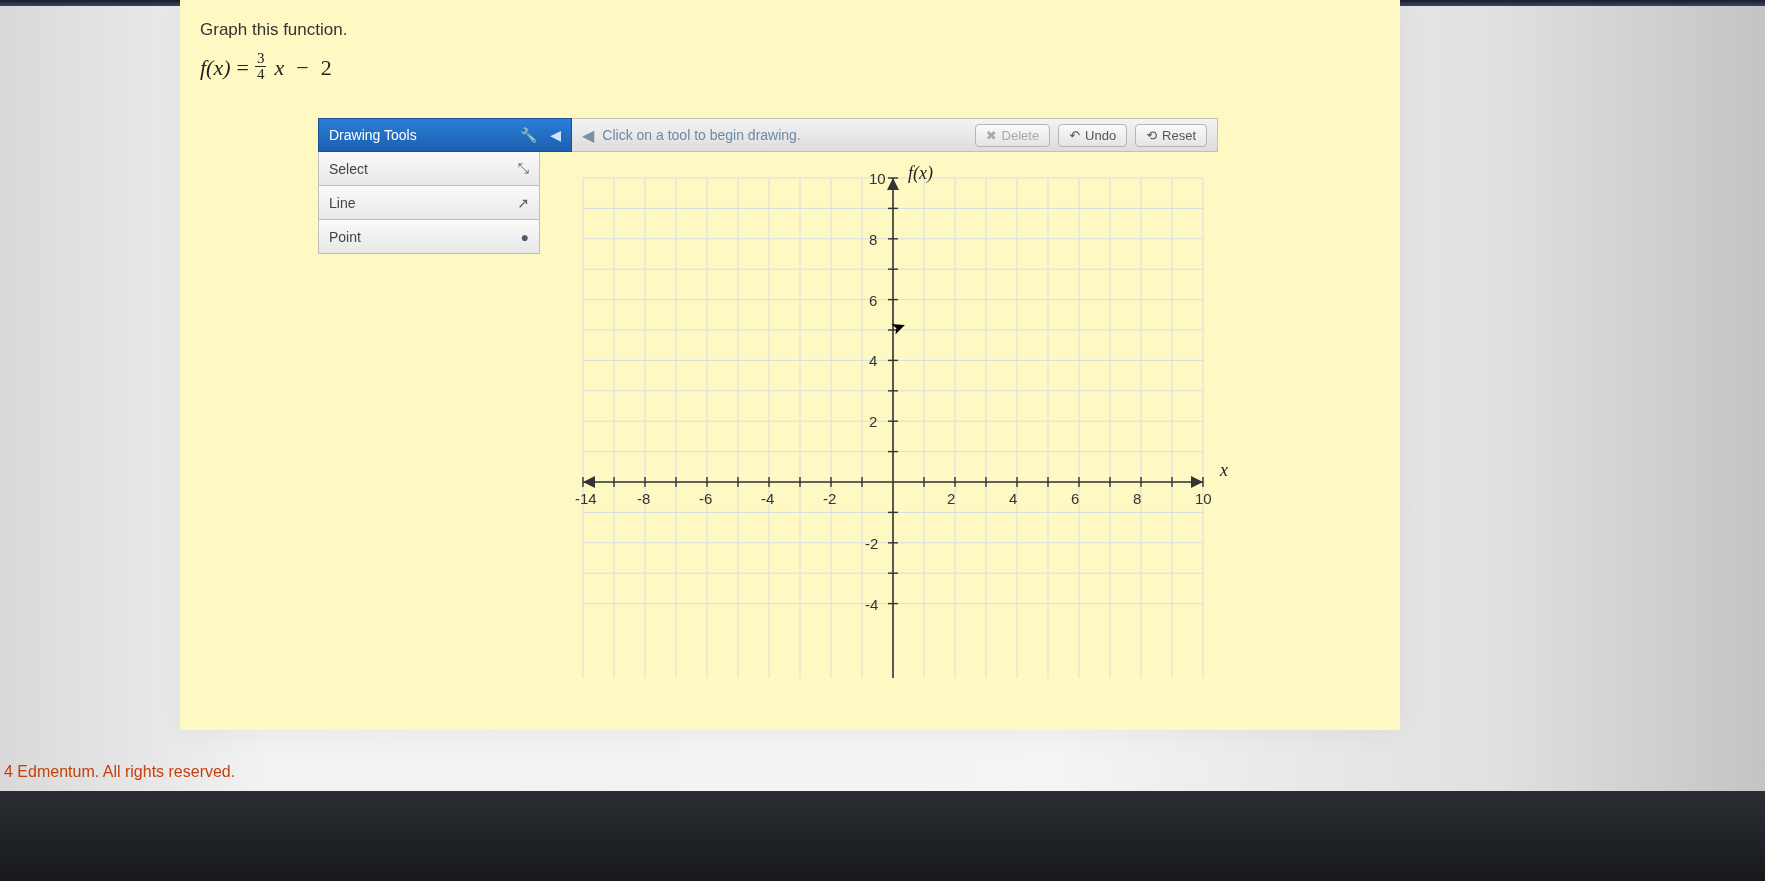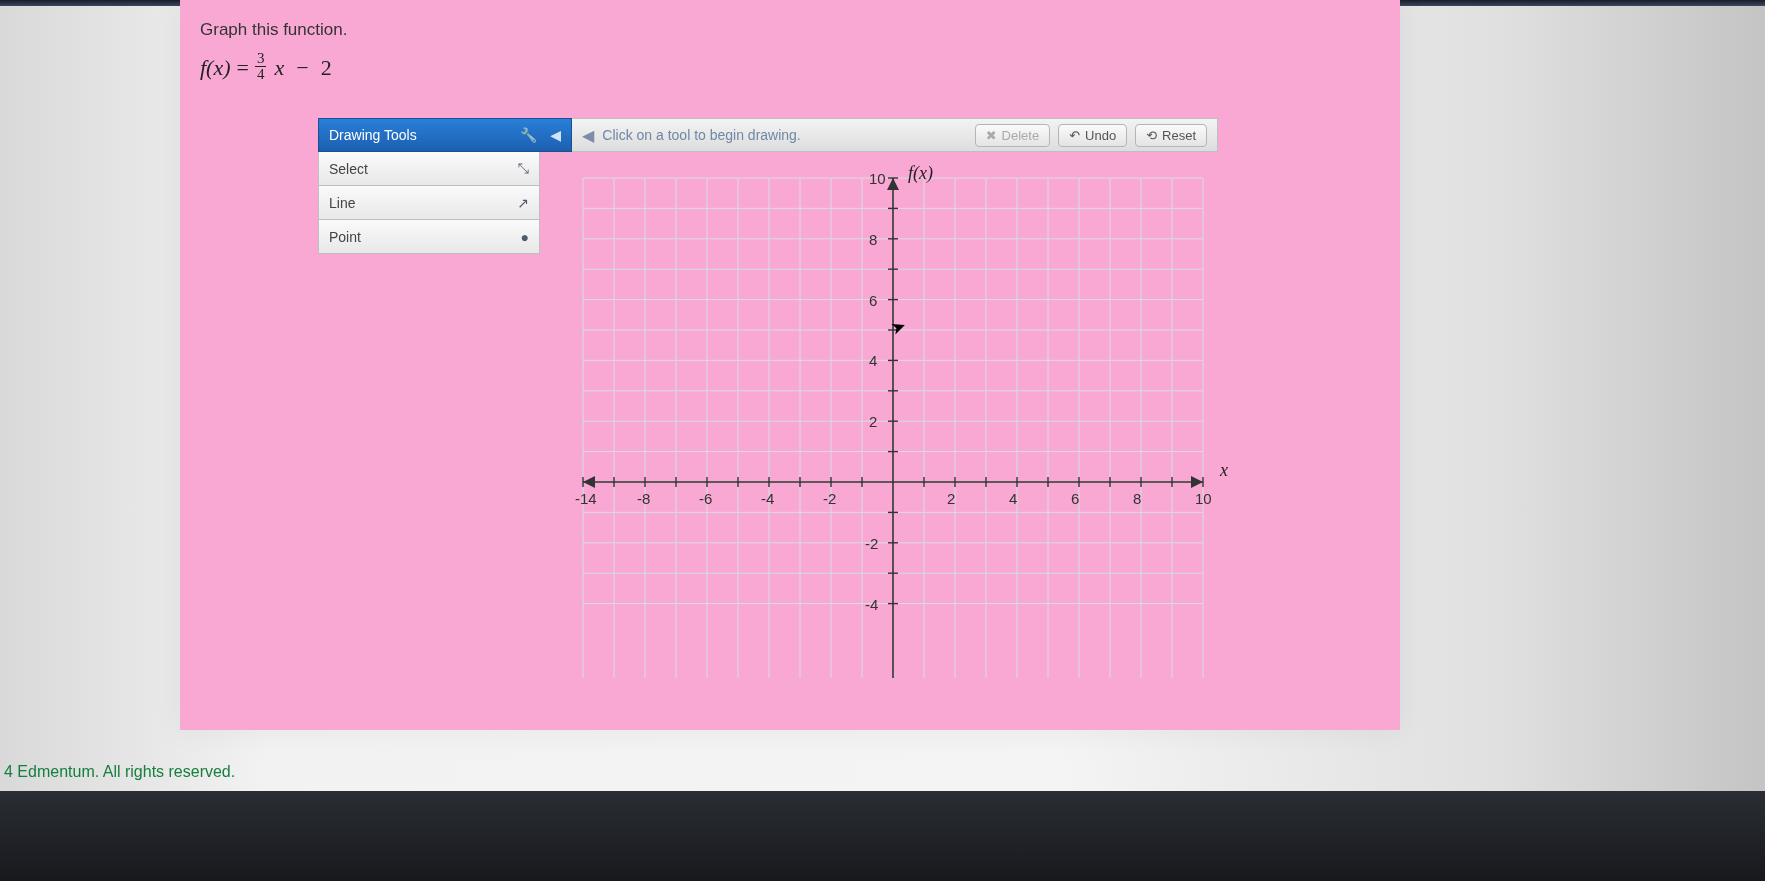--- a/index.html
+++ b/index.html
@@ -14,21 +14,21 @@
   .page-bg {
     position: absolute;
     top: 0; left: 0; right: 0; bottom: 0;
     background: linear-gradient(90deg, #d9d9d9 0%, #f2f2f2 15%, #f4f4f4 60%, #e0e0e0 85%, #c4c4c4 100%);
   }
   .content-area {
     position: absolute;
     left: 180px;
     top: 0;
     width: 1220px;
-    background: #f9a8d4;
+    background: #fef9c3;
     padding: 20px 20px 0 20px;
     height: 730px;
     box-shadow: 0 0 30px rgba(0,0,0,0.06);
   }
   .prompt {
     font-size: 17px;
     color: #333;
     margin-bottom: 12px;
   }
   .equation {
@@ -171,21 +171,21 @@
     font-size:18px;
     color:#000;
     transform: rotate(-20deg);
   }
 
   .footer {
     position:absolute;
     left: 0;
     bottom: 100px;
     font-size: 16px;
-    color: #15803d;
+    color: #c2410c;
     padding-left: 4px;
   }
   .dark-bar {
     position:absolute;
     left:0; right:0; bottom:0;
     height: 90px;
     background: linear-gradient(#2a2d33,#17191d);
   }
   .top-dark {
     position:absolute;

